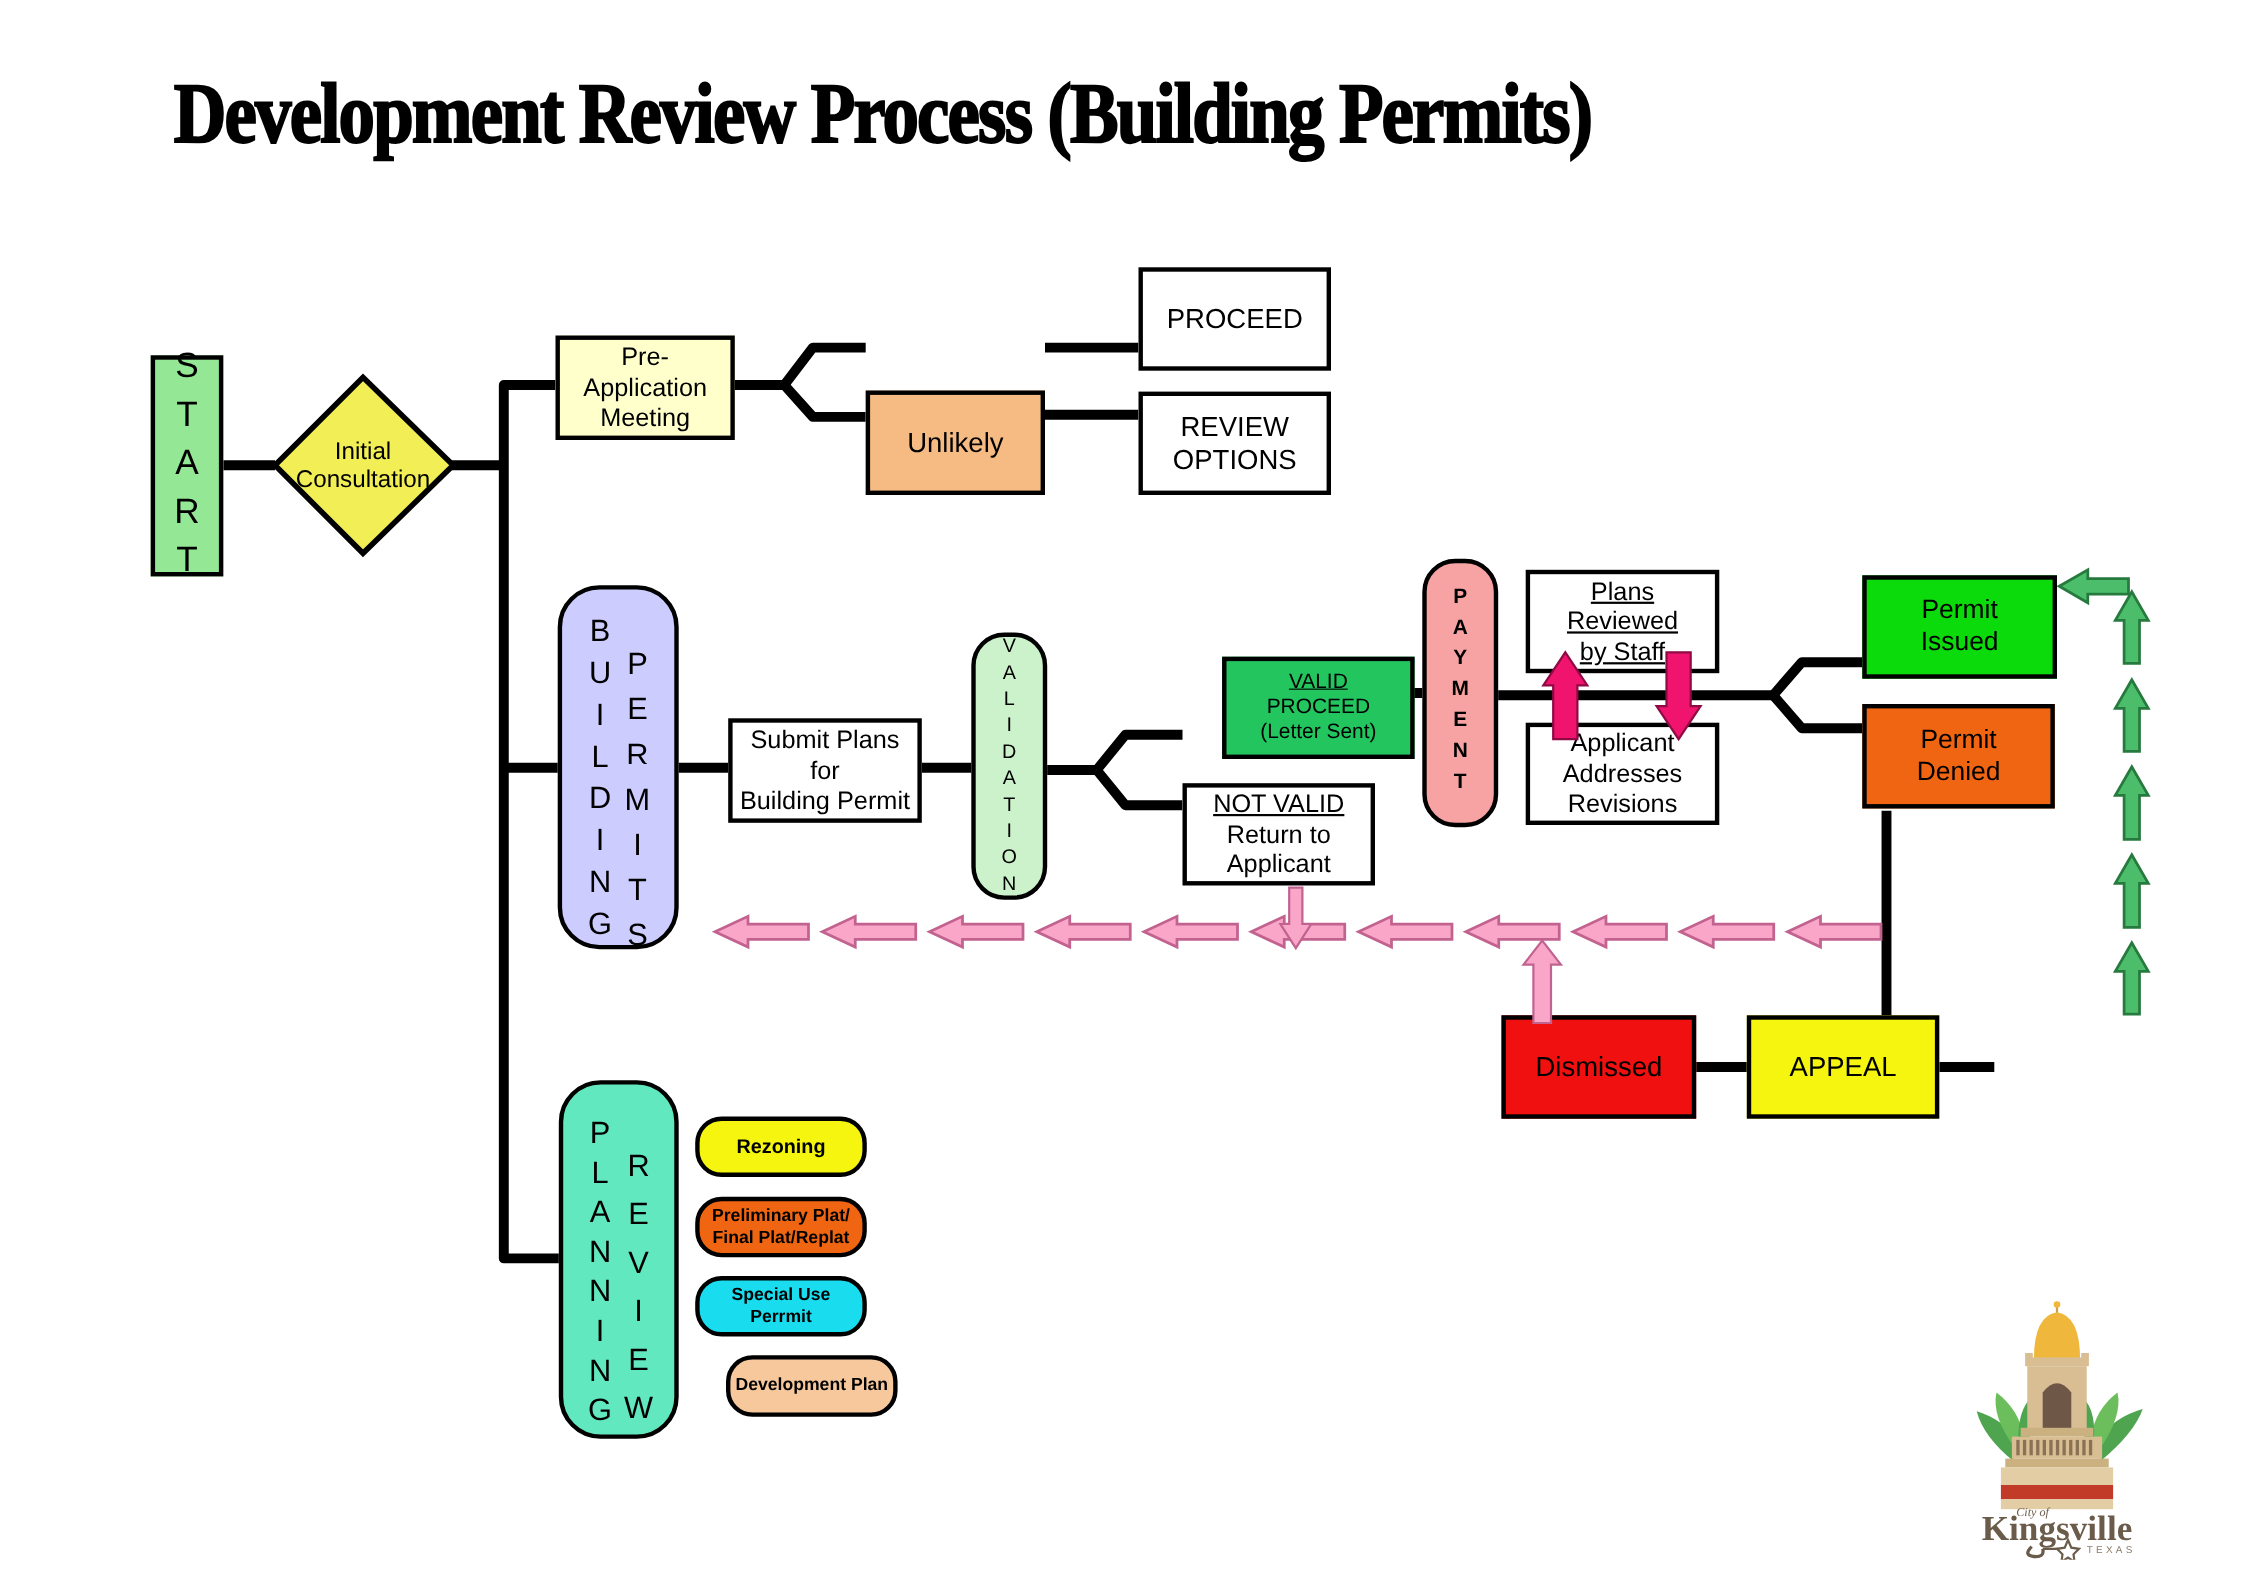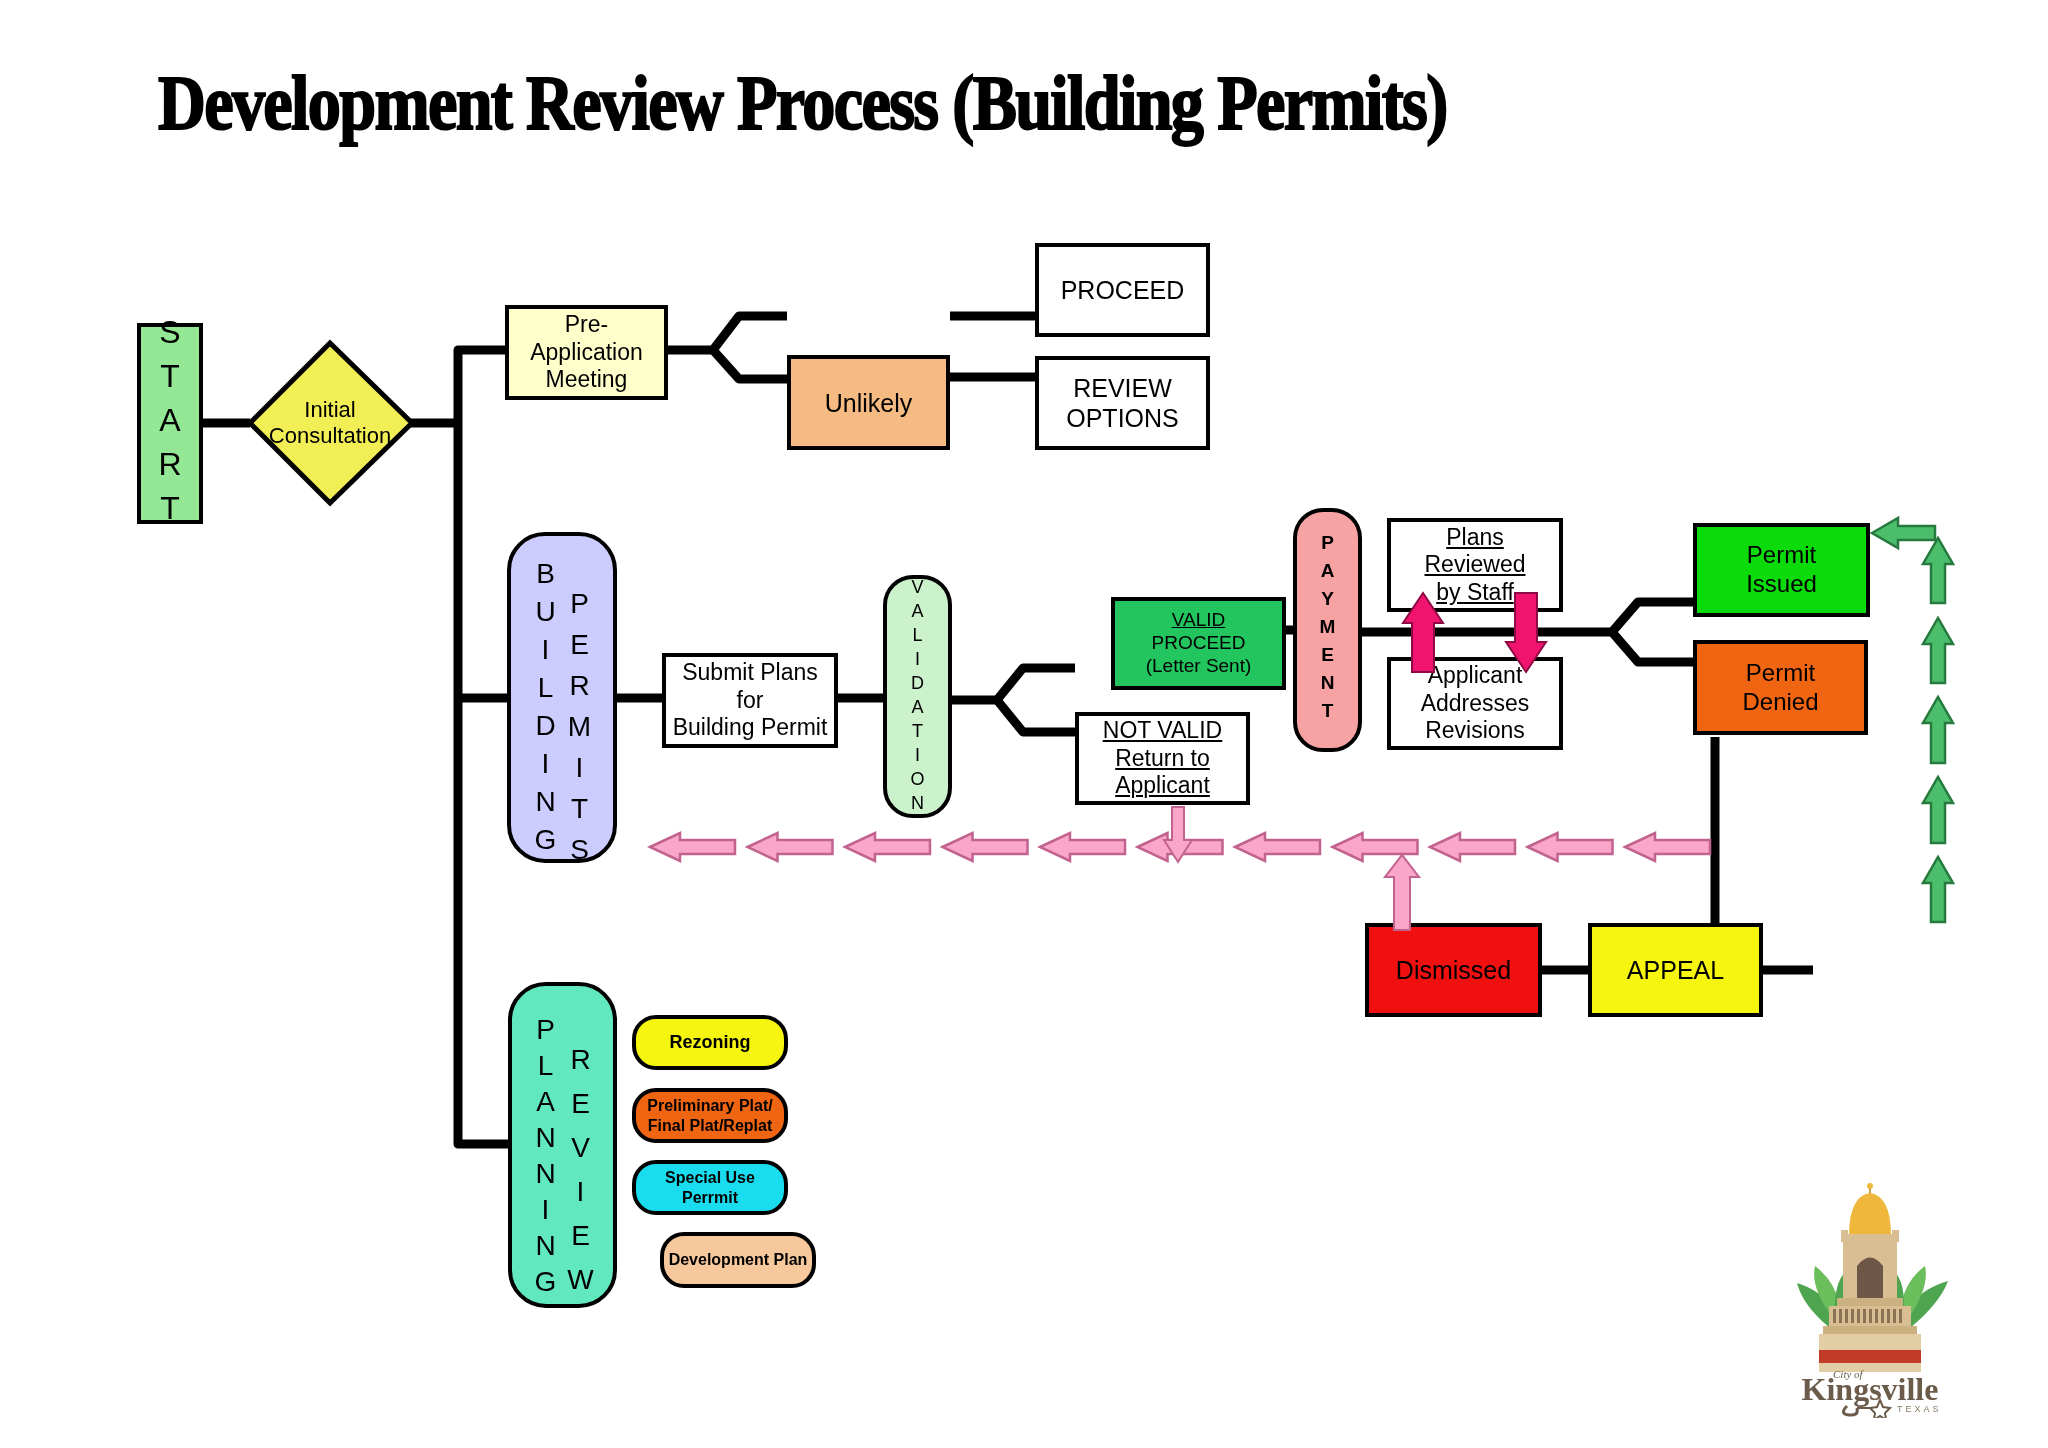--- a/index.html
+++ b/index.html
@@ -113,21 +113,21 @@
   <div class="box pill" style="left: 883px; top: 575px; width: 69px; height: 243px; border-radius: 30px; background-color: rgb(204, 242, 204);">
     <div class="vword" style="font-size:18px;letter-spacing:4px;">VALIDATION</div>
   </div>
 
   <div class="box" style="left: 1075px; top: 597px; width: 175px; height: 93px; font-size: 19px; background-color: #22c55e; margin-left: 36px;">
     <span class="hd">VALID</span>
     <span class="pre">PROCEED
 (Letter Sent)</span>
   </div>
 
-  <div class="box" style="left: 1075px; top: 712px; width: 175px; height: 93px; font-size: 23px; background-color: rgb(255, 255, 255); text-decoration: underline;">
+  <div class="box" style="left: 1075px; top: 712px; width: 175px; height: 93px; font-size: 23px; background-color: rgb(255, 255, 255);">
     <span class="hd">NOT VALID</span>
     <span class="pre">Return to
 Applicant</span>
   </div>
 
   <div class="box pill" style="left: 1293px; top: 508px; width: 69px; height: 244px; border-radius: 30px; background-color: rgb(247, 163, 163);">
     <div class="vword bold" style="font-size:19px;letter-spacing:7px;">PAYMENT</div>
   </div>
 
   <div class="box pre" style="left: 1387px; top: 518px; width: 176px; height: 94px; font-size: 23px; background-color: rgb(255, 255, 255); text-decoration: underline;">Plans

